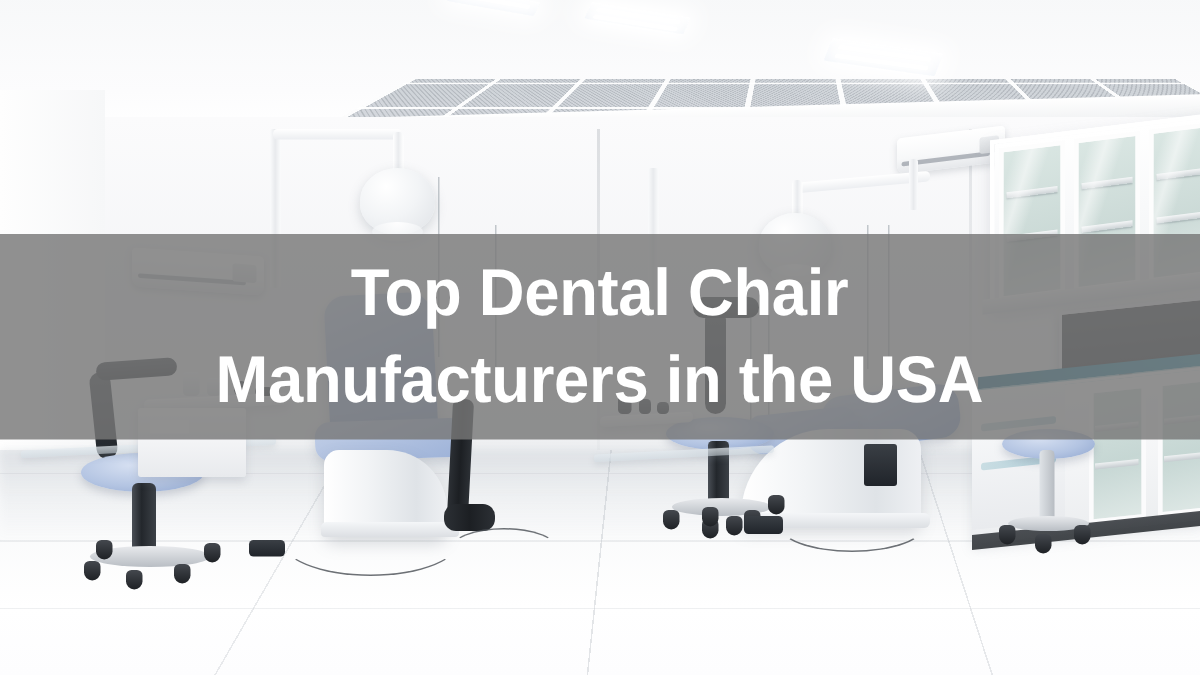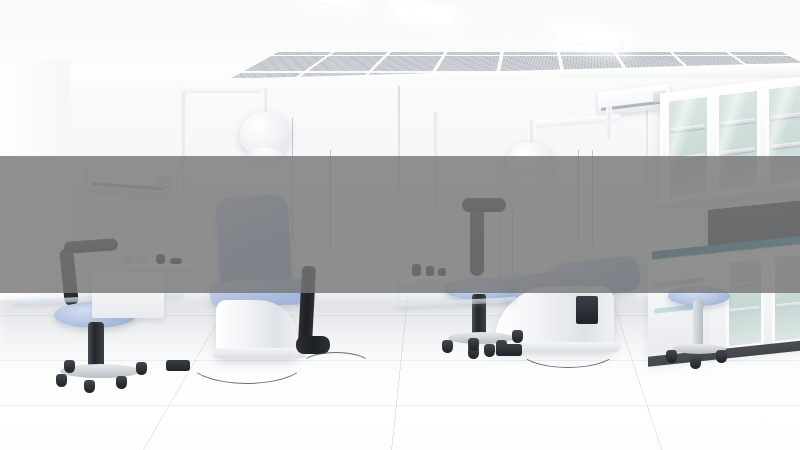--- a/index.html
+++ b/index.html
@@ -561,14 +561,18 @@
     <div class="cable" style="left:300px; top:352px; width:70px; height:26px;"></div>
     <div class="darkbit" style="left:496px; top:344px; width:26px; height:12px; border-radius:3px;"></div>
     <div class="cable2" style="left:518px; top:330px; width:98px; height:36px;"></div>
     <div class="caster" style="left:468px; top:338px;"></div>
     <div class="caster" style="left:484px; top:344px;"></div>
 
   </div>
 
   <div class="overlay-band" style="top: 156px; height: 137px; background: rgba(120, 120, 120, 0.82);"></div>
 
+  <div class="title-wrap" style="top:156px; height:137px;">
+    <div class="title-line" style="color: rgb(255, 255, 255); font-size: 44px;">Top Dental Chair</div>
+    <div class="title-line" style="color: rgb(255, 255, 255); font-size: 44px;">Manufacturers in the USA</div>
+  </div>
 
 </div>
 
 </body></html>

